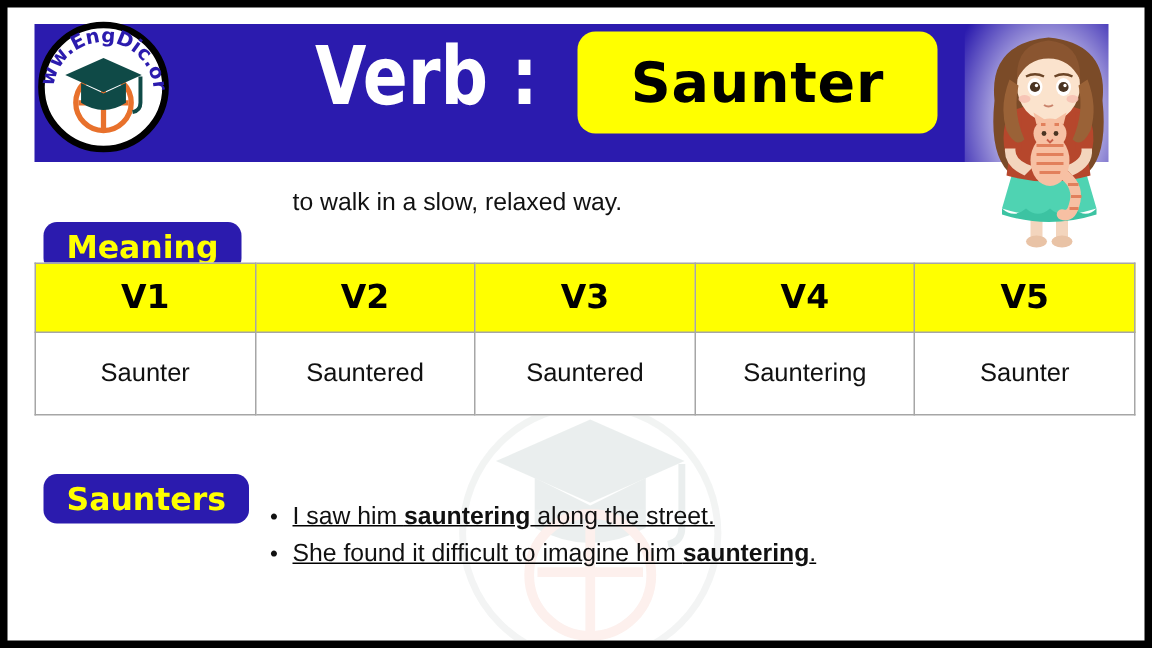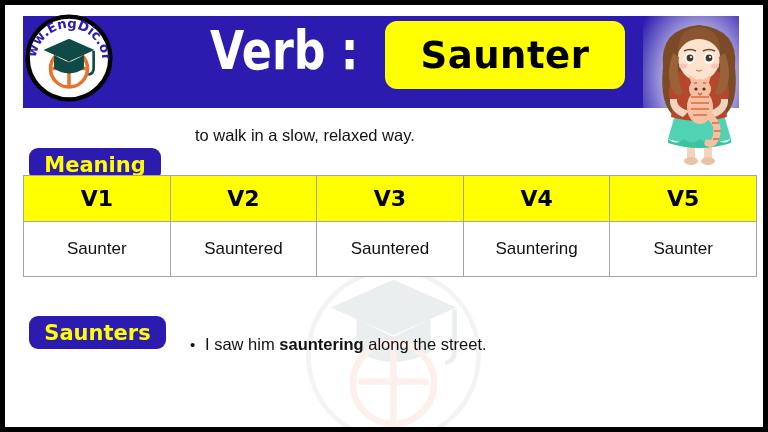--- a/index.html
+++ b/index.html
@@ -174,26 +174,27 @@
     height: 54px;
     font-size: 17px;
     font-weight: normal;
     color: #111111;
     font-family: "Liberation Sans", sans-serif;
   }
 
   
   .examples-list {
     position: absolute;
-    left: 182px;
+    left: 172px;
     top: 327px;
     margin: 0;
     padding: 0 0 0 18px;
     list-style: none;
     z-index: 3;
+    text-decoration: underline;
   }
   .examples-list li {
     position: relative;
     font-size: 16.5px;
     line-height: 25px;
     color: #111111;
     font-family: "Liberation Sans", sans-serif;
     white-space: nowrap;
   }
   .examples-list li::before {
@@ -330,15 +331,18 @@
   </table>
 
   <div class="badge badge-examples">
     <span>Saunters</span>
   </div>
 
   <ul class="examples-list">
     <li>
       <span>I saw him </span><b>sauntering</b><span> along the street.</span>
     </li>
+    <li>
+      <span>She found it difficult to imagine him </span><b>sauntering</b><span>.</span>
+    </li>
   </ul>
 
 </div>
 
 </body></html>

